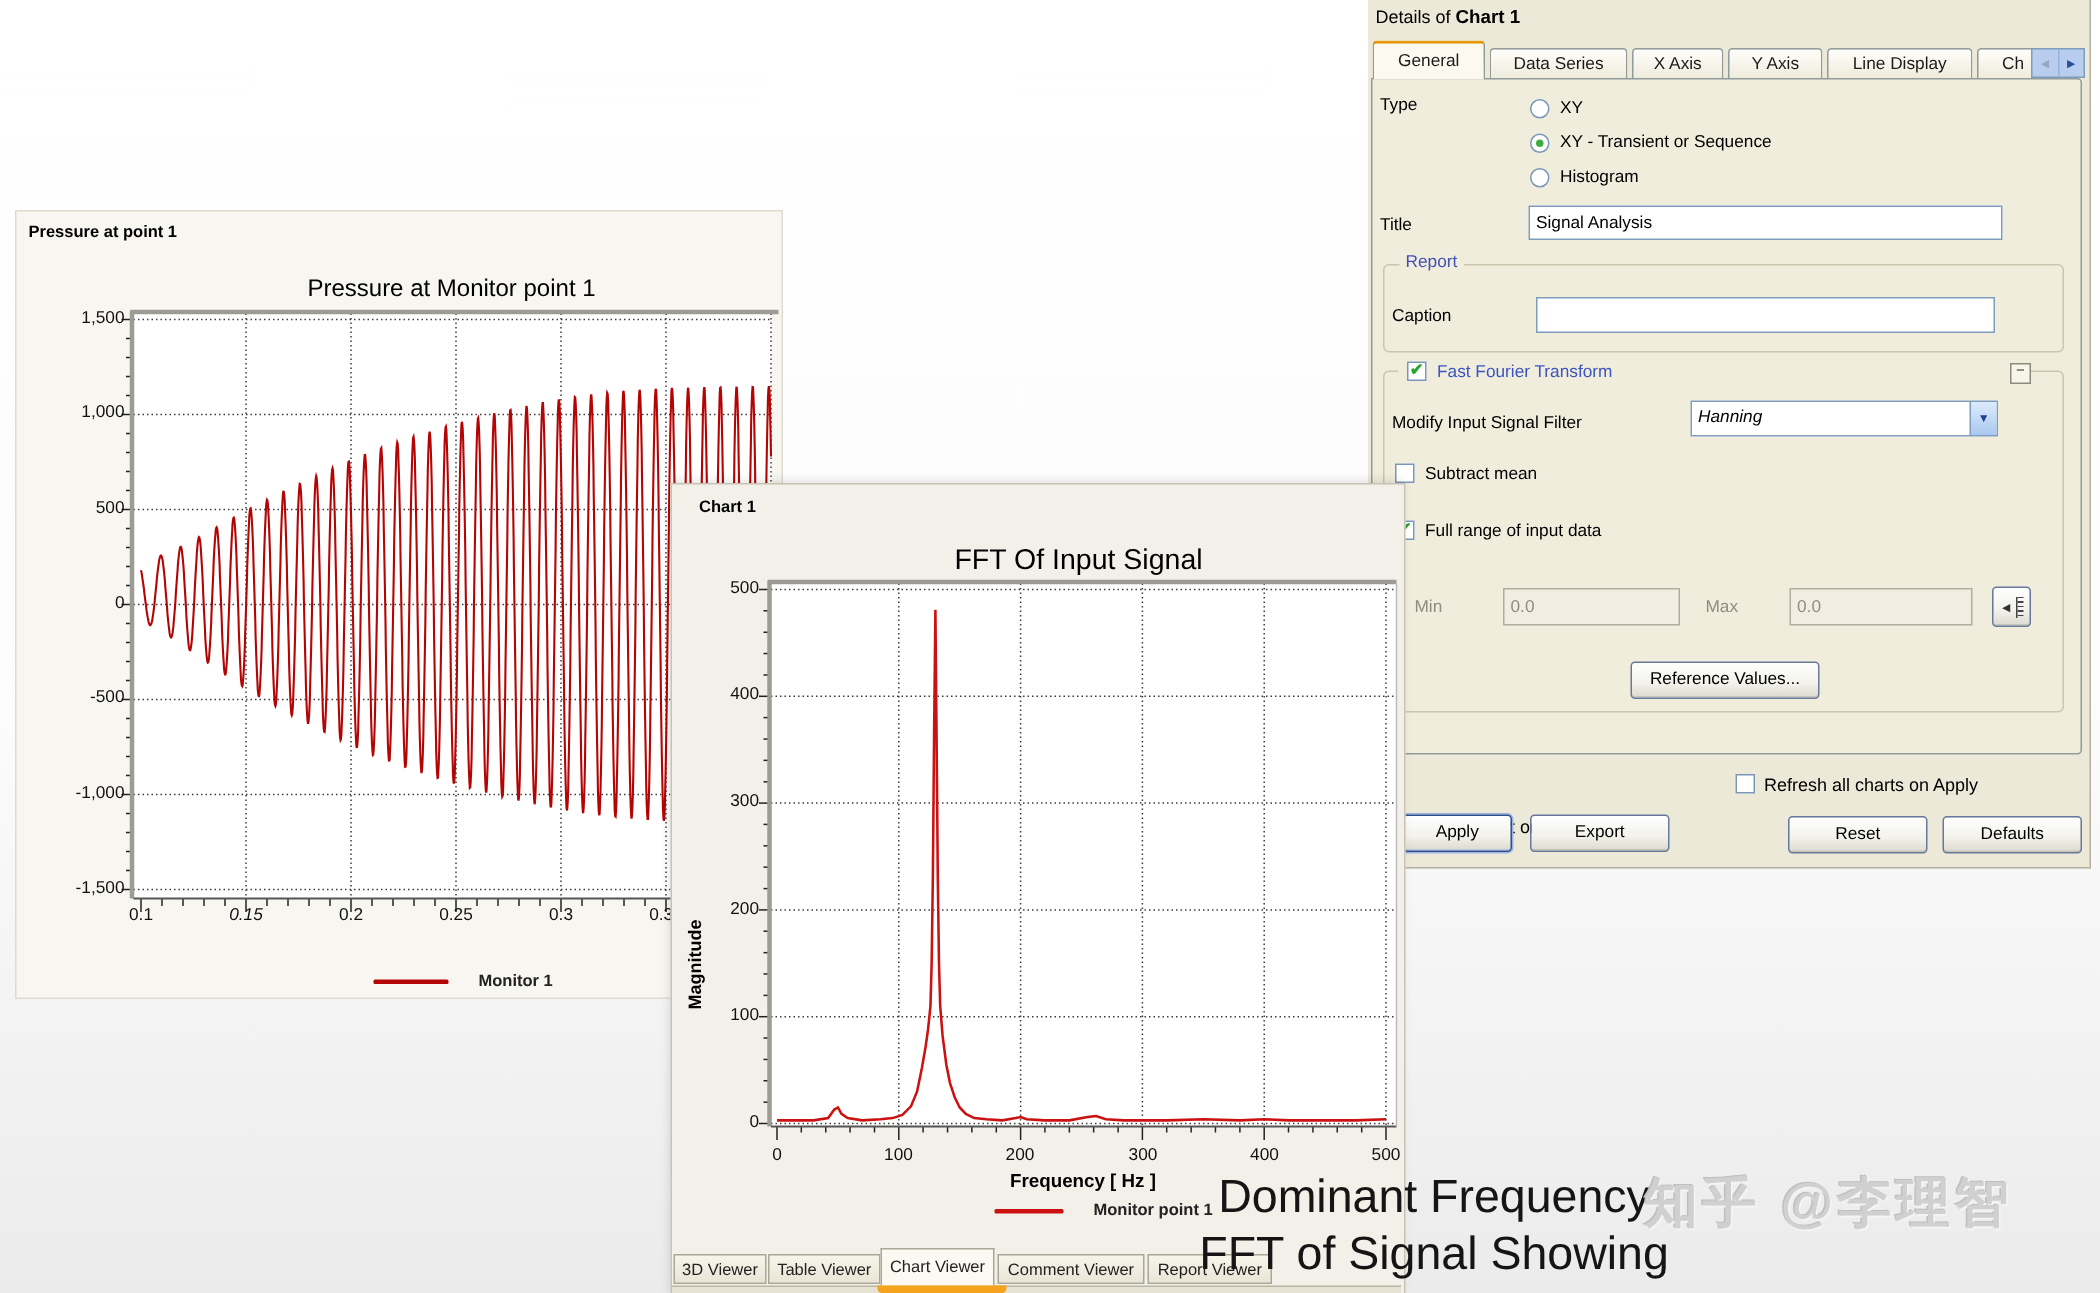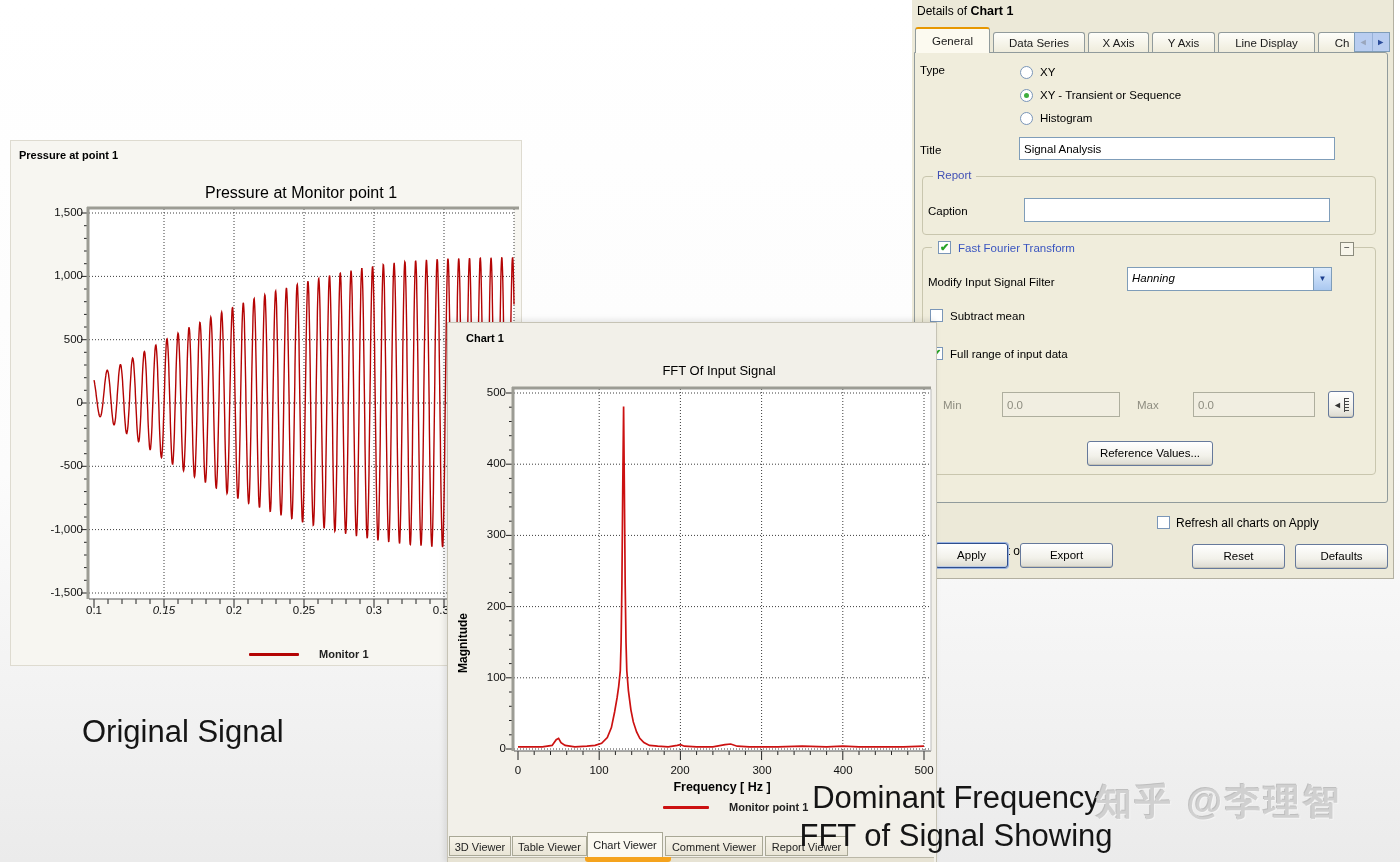--- a/index.html
+++ b/index.html
@@ -259,21 +259,21 @@
     <div class="dp-label" style="left:264px;top:516px;font-size:12px;">Refresh all charts on Apply</div>
 
     <div class="xpbtn focused" style="left:23px;top:543px;width:73px;height:25px;line-height:23px;">Apply</div>
     <div class="xpbtn" style="left:108px;top:543px;width:93px;height:25px;line-height:23px;">Export</div>
     <div class="xpbtn" style="left:280px;top:544px;width:93px;height:25px;line-height:23px;">Reset</div>
     <div class="xpbtn" style="left:383px;top:544px;width:93px;height:25px;line-height:23px;">Defaults</div>
   </div>
 
   <div id="fft-window" class="chart-window">
     <div class="win-header" style="left:18px;top:9px;">Chart 1</div>
-    <div class="chart-title" style="left:70px;right:16px;top:40px;font-size:13px;">FFT Of Input Signal</div>
+    <div class="chart-title" style="left:70px;right:16px;top:40px;font-size:19px;">FFT Of Input Signal</div>
     <svg id="fft-svg" class="plot-svg" width="488" height="540">
         <rect x="66" y="66" width="417" height="362" fill="#ffffff"></rect>
         <line x1="66" x2="483" y1="70.0" y2="70.0" stroke="#3c3c3c" stroke-width="1" stroke-dasharray="1,2" fill="none"></line>
         <line x1="66" x2="483" y1="141.2" y2="141.2" stroke="#3c3c3c" stroke-width="1" stroke-dasharray="1,2" fill="none"></line>
         <line x1="66" x2="483" y1="212.4" y2="212.4" stroke="#3c3c3c" stroke-width="1" stroke-dasharray="1,2" fill="none"></line>
         <line x1="66" x2="483" y1="283.6" y2="283.6" stroke="#3c3c3c" stroke-width="1" stroke-dasharray="1,2" fill="none"></line>
         <line x1="66" x2="483" y1="354.8" y2="354.8" stroke="#3c3c3c" stroke-width="1" stroke-dasharray="1,2" fill="none"></line>
         <line x1="66" x2="483" y1="426.0" y2="426.0" stroke="#3c3c3c" stroke-width="1" stroke-dasharray="1,2" fill="none"></line>
         <line x1="151.2" x2="151.2" y1="66" y2="428" stroke="#3c3c3c" stroke-width="1" stroke-dasharray="1,2" fill="none"></line>
         <line x1="232.4" x2="232.4" y1="66" y2="428" stroke="#3c3c3c" stroke-width="1" stroke-dasharray="1,2" fill="none"></line>
@@ -361,20 +361,19 @@
 
     <div class="vtab" style="left:1px;width:62px;">3D Viewer</div>
     <div class="vtab" style="left:64px;width:75px;">Table Viewer</div>
     <div class="vtab active" style="left:139px;width:76px;">Chart Viewer</div>
     <div class="vtab" style="left:217px;width:98px;">Comment Viewer</div>
     <div class="vtab" style="left:317px;width:83px;">Report Viewer</div>
     <div class="vtab-strip"></div>
     <div class="vtab-orange"></div>
   </div>
 
-  <div class="big-caption" style="left:82px;top:714px;">Original Signal</div>
   <div id="fft-caption" class="big-caption" style="left:788px;top:779px;width:336px;">
     <div>Dominant Frequency</div>
     <div>FFT of Signal Showing</div>
   </div>
   <div id="watermark" style="left:1096px;top:778px;">知乎 @李理智</div>
 
 </div>
 
 </body></html>

